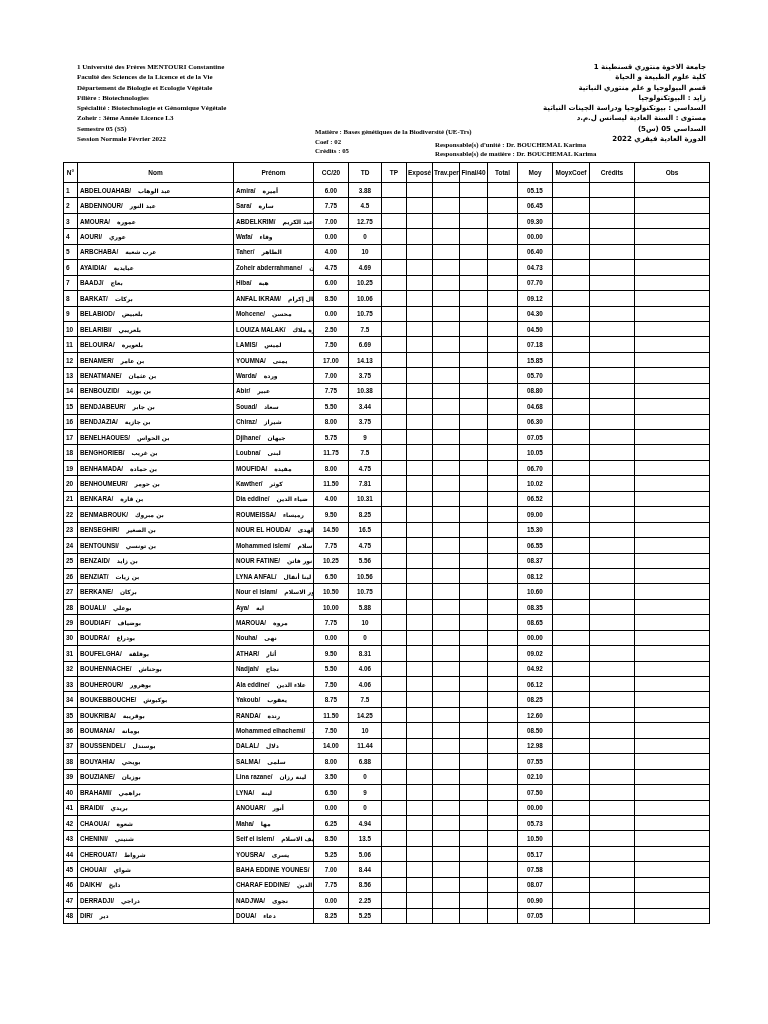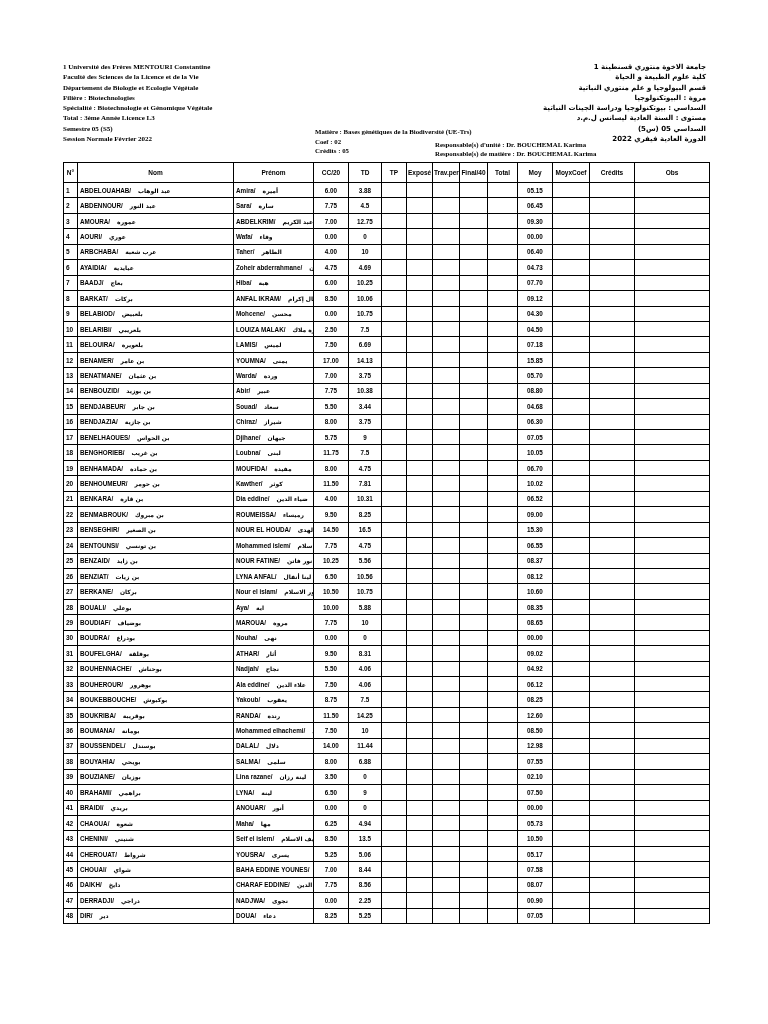--- a/index.html
+++ b/index.html
@@ -6,21 +6,21 @@
   .page {
     position: relative;
     width: 768px;
     height: 1024px;
     background: #ffffff;
     font-family: "Liberation Serif", serif;
     color: #000;
     overflow: hidden;
   }
   .hdr-left {
-    position: absolute; left: 63px; top: 62px;
+    position: absolute; left: 77px; top: 62px;
     font-weight: bold; font-size: 7px; line-height: 10.3px;
     white-space: nowrap;
   }
   .hdr-right {
     position: absolute; right: 62px; top: 62px;
     font-weight: bold; font-size: 7px; line-height: 10.3px;
     text-align: right; direction: rtl;
     font-family: "DejaVu Sans", sans-serif;
     white-space: nowrap;
     margin-left: 44px;
@@ -68,30 +68,30 @@
 <body>
 
 <div class="page">
 
   <div class="hdr-left">
     <div>1 Université des Frères MENTOURI Constantine</div>
     <div>Faculté des Sciences de la Licence et de la Vie</div>
     <div>Département de Biologie et Ecologie Végétale</div>
     <div>Filière : Biotechnologies</div>
     <div>Spécialité : Biotechnologie et Génomique Végétale</div>
-    <div>Total :  3ème Année Licence L3</div>
+    <div>Zoheir :  3ème Année Licence L3</div>
     <div>Semestre 05 (S5)</div>
     <div>Session Normale Février 2022</div>
   </div>
 
   <div class="hdr-right">
     <div>جامعة الاخوة منتوري قسنطينة 1</div>
     <div>كلية علوم الطبيعة و الحياة</div>
     <div>قسم البيولوجيا و علم منتوري النباتية</div>
-    <div>مروة : البيوتكنولوجيا</div>
+    <div>زايد : البيوتكنولوجيا</div>
     <div>السداسي : بيوتكنولوجيا ودراسة الجينات النباتية</div>
     <div>مستوى : السنة العادية ليسانس ل.م.د</div>
     <div>السداسي 05 (س5)</div>
     <div>الدورة العادية فيفري 2022</div>
   </div>
 
   <div class="course-block">
     <div>Matière : Bases génétiques de la Biodiversité (UE-Trs)</div>
     <div>Coef : 02</div>
     <div>Crédits : 05</div>

